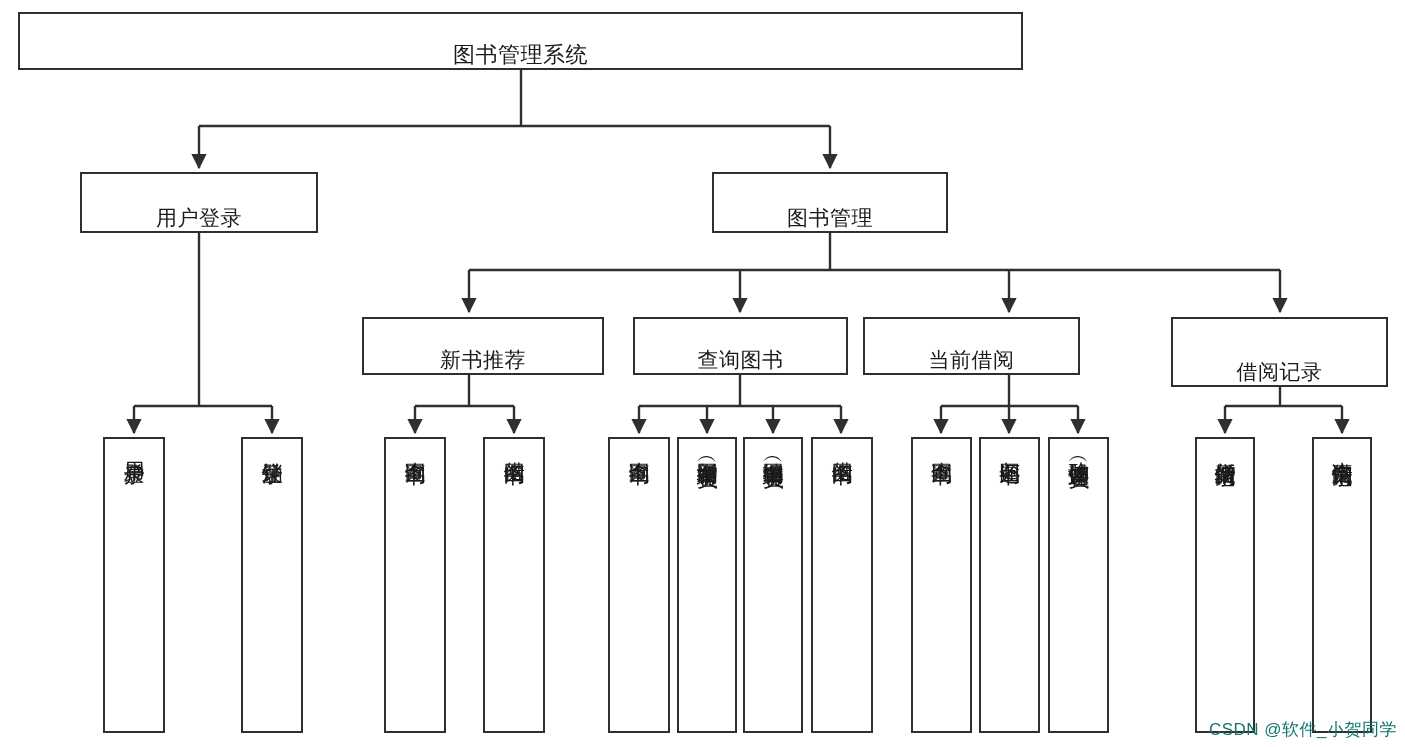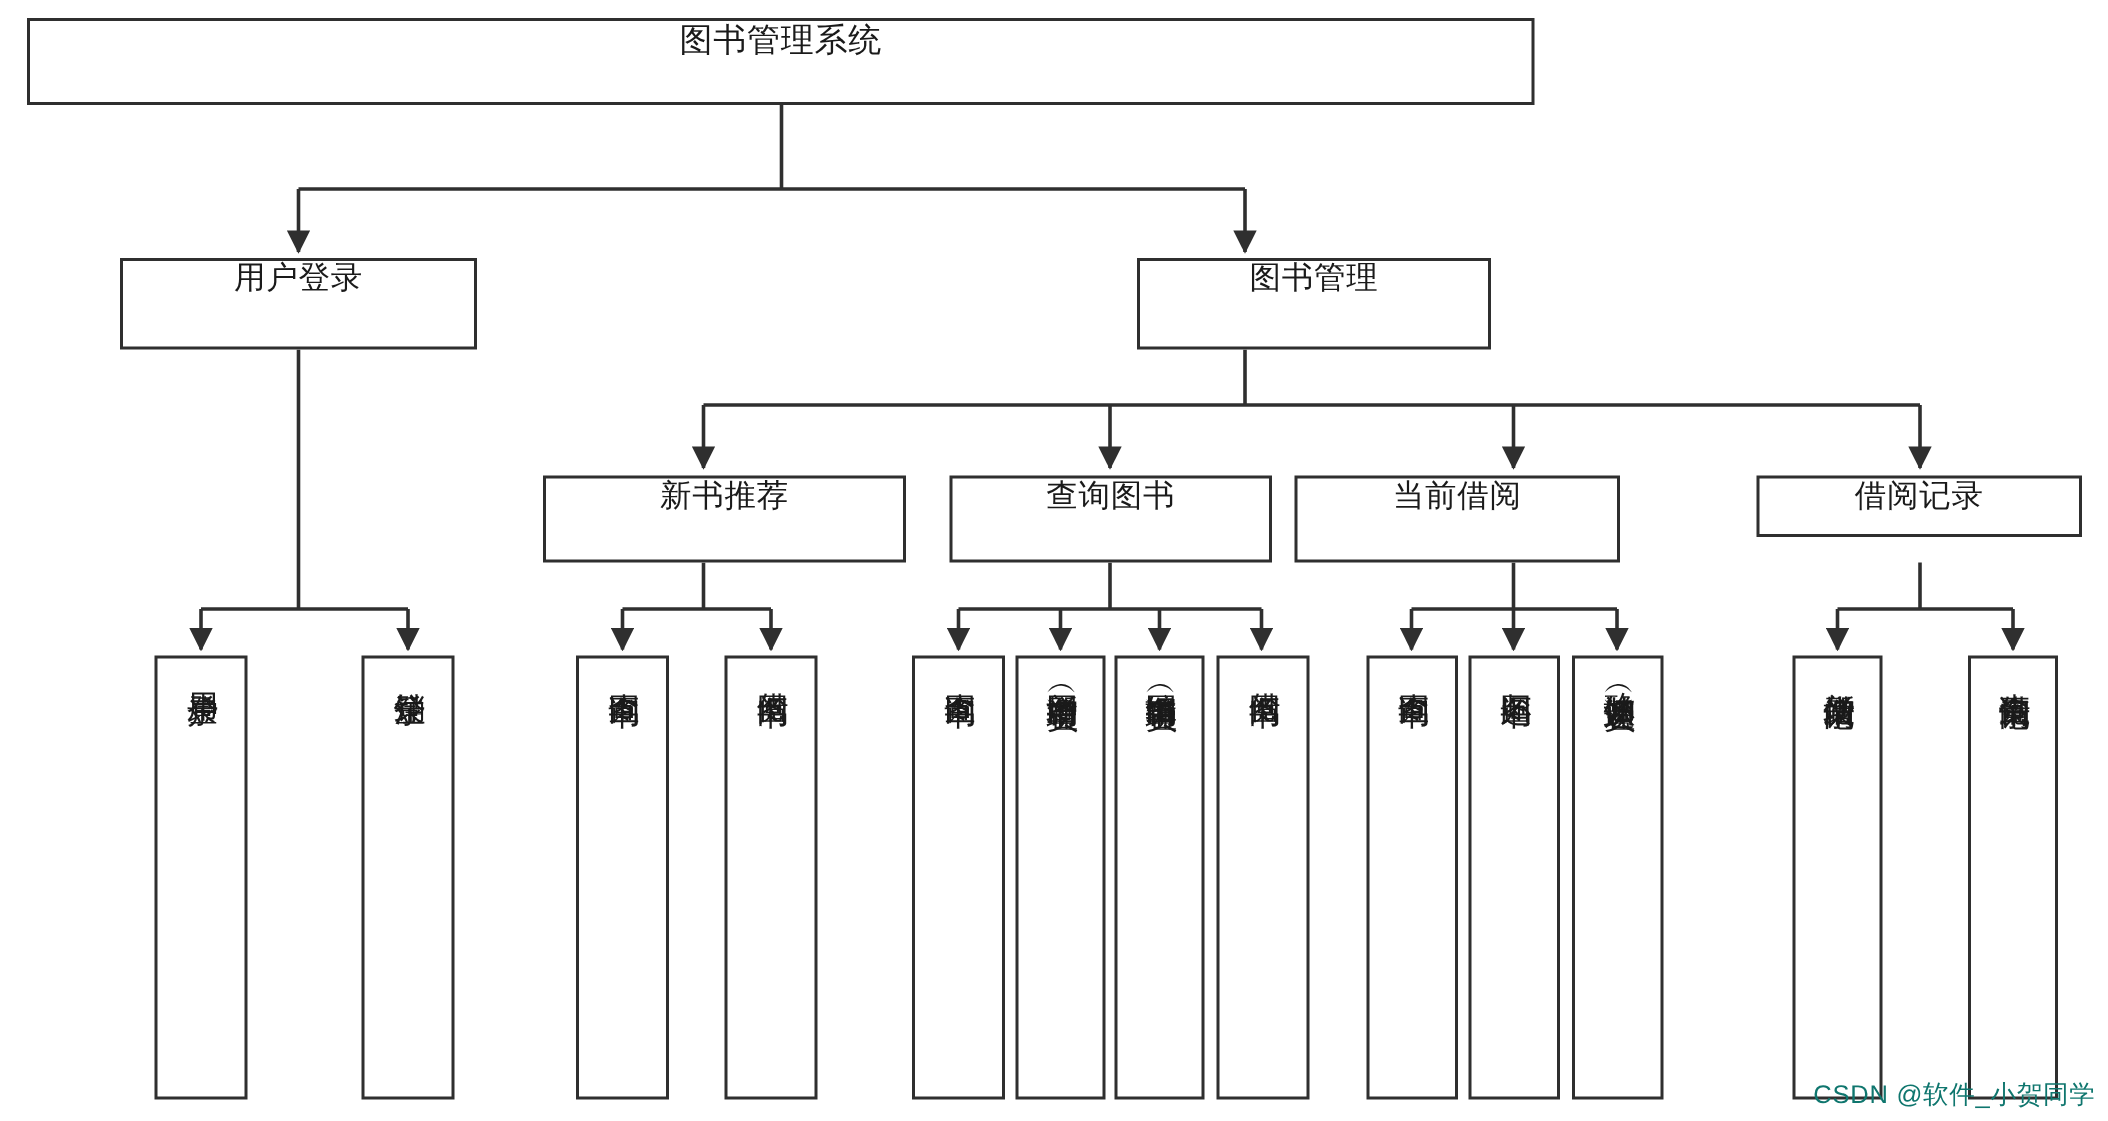--- a/index.html
+++ b/index.html
@@ -24,21 +24,21 @@
     width: 1405px;
     height: 747px;
     pointer-events: none;
   }
   .node {
     position: absolute;
     box-sizing: border-box;
     background: #ffffff;
     border: 2px solid #2f2f2f;
     display: flex;
-    align-items: flex-start;
+    align-items: flex-end;
     justify-content: center;
     color: #1a1a1a;
     z-index: 2;
   }
   .node .label {
     display: block;
     text-align: center;
     line-height: 1.18;
     letter-spacing: 0.5px;
   }
@@ -130,34 +130,34 @@
     </g>
   </svg>
 
   <div class="node horiz root" style="left:18px; top:12px; width:1005px; height:58px;">
     <span class="label">图书管理系统</span>
   </div>
 
   <div class="node horiz" style="left:80px; top:172px; width:238px; height:61px;">
     <span class="label">用户登录</span>
   </div>
-  <div class="node horiz" style="left:712px; top:172px; width:236px; height:61px;margin-left:46px;">
+  <div class="node horiz" style="left:712px; top:172px; width:236px; height:61px;">
     <span class="label">图书管理</span>
   </div>
 
   <div class="node horiz" style="left:362px; top:317px; width:242px; height:58px;">
     <span class="label">新书推荐</span>
   </div>
   <div class="node horiz" style="left:633px; top:317px; width:215px; height:58px;">
     <span class="label">查询图书</span>
   </div>
   <div class="node horiz" style="left:863px; top:317px; width:217px; height:58px;">
     <span class="label">当前借阅</span>
   </div>
-  <div class="node horiz" style="left:1171px; top:317px; width:217px; height:41px;">
+  <div class="node horiz" style="left:1171px; top:317px; width:217px; height:70px;">
     <span class="label">借阅记录</span>
   </div>
 
   <div class="node vert" style="left:103px; top:437px; width:62px; height:296px;">
     <span class="label">用户登录</span>
   </div>
   <div class="node vert" style="left:241px; top:437px; width:62px; height:296px;">
     <span class="label">注销登录</span>
   </div>
 

